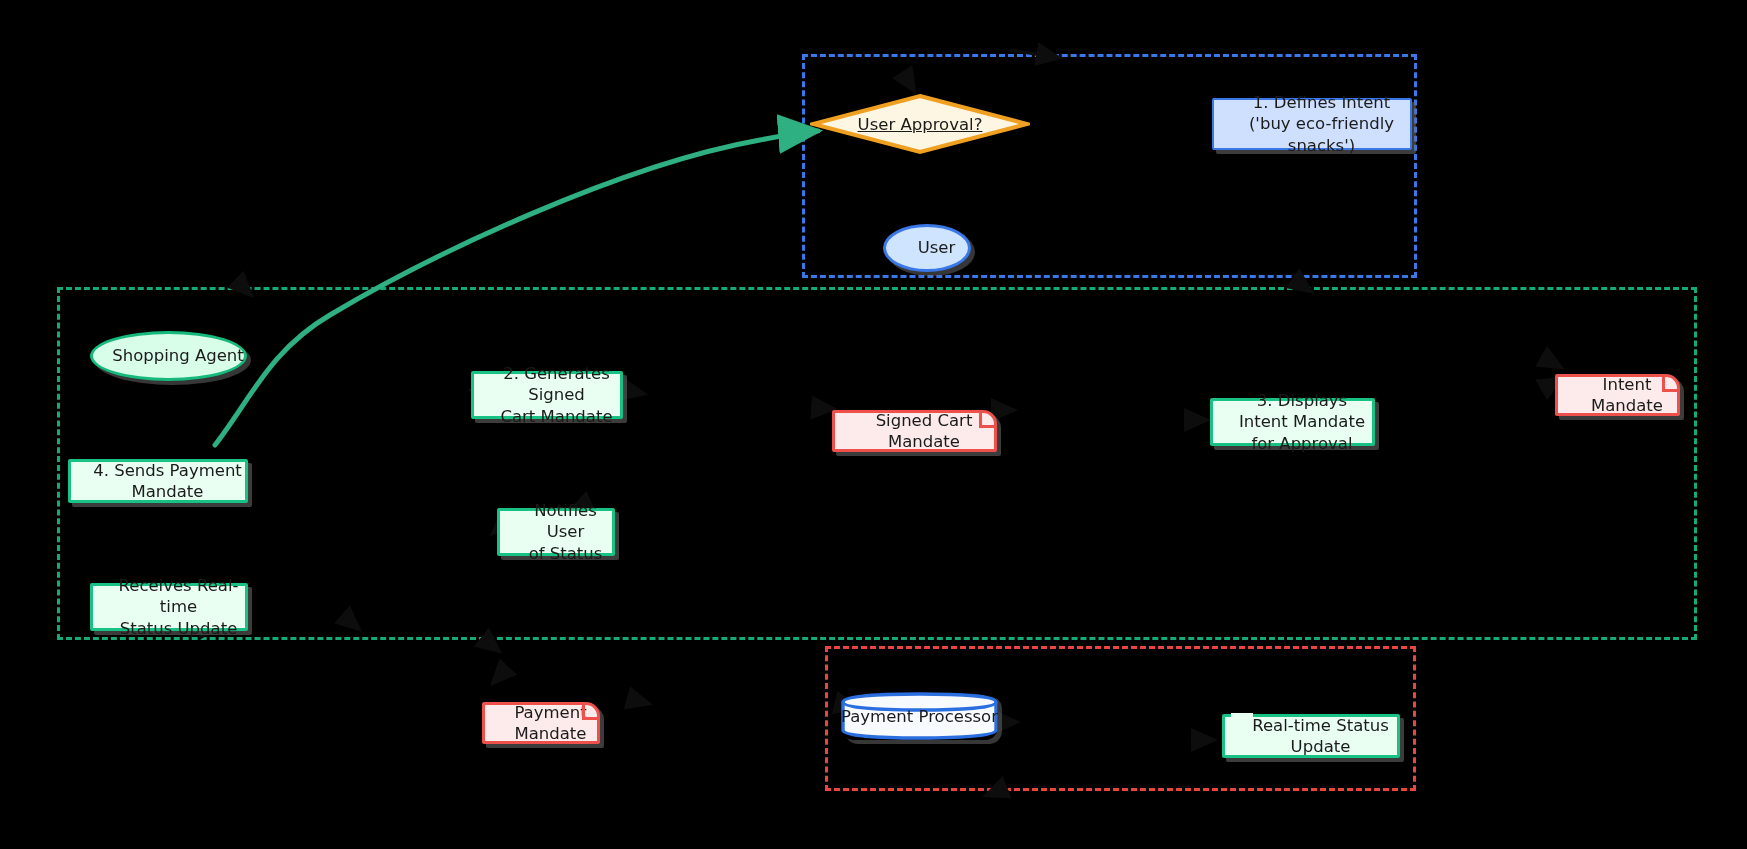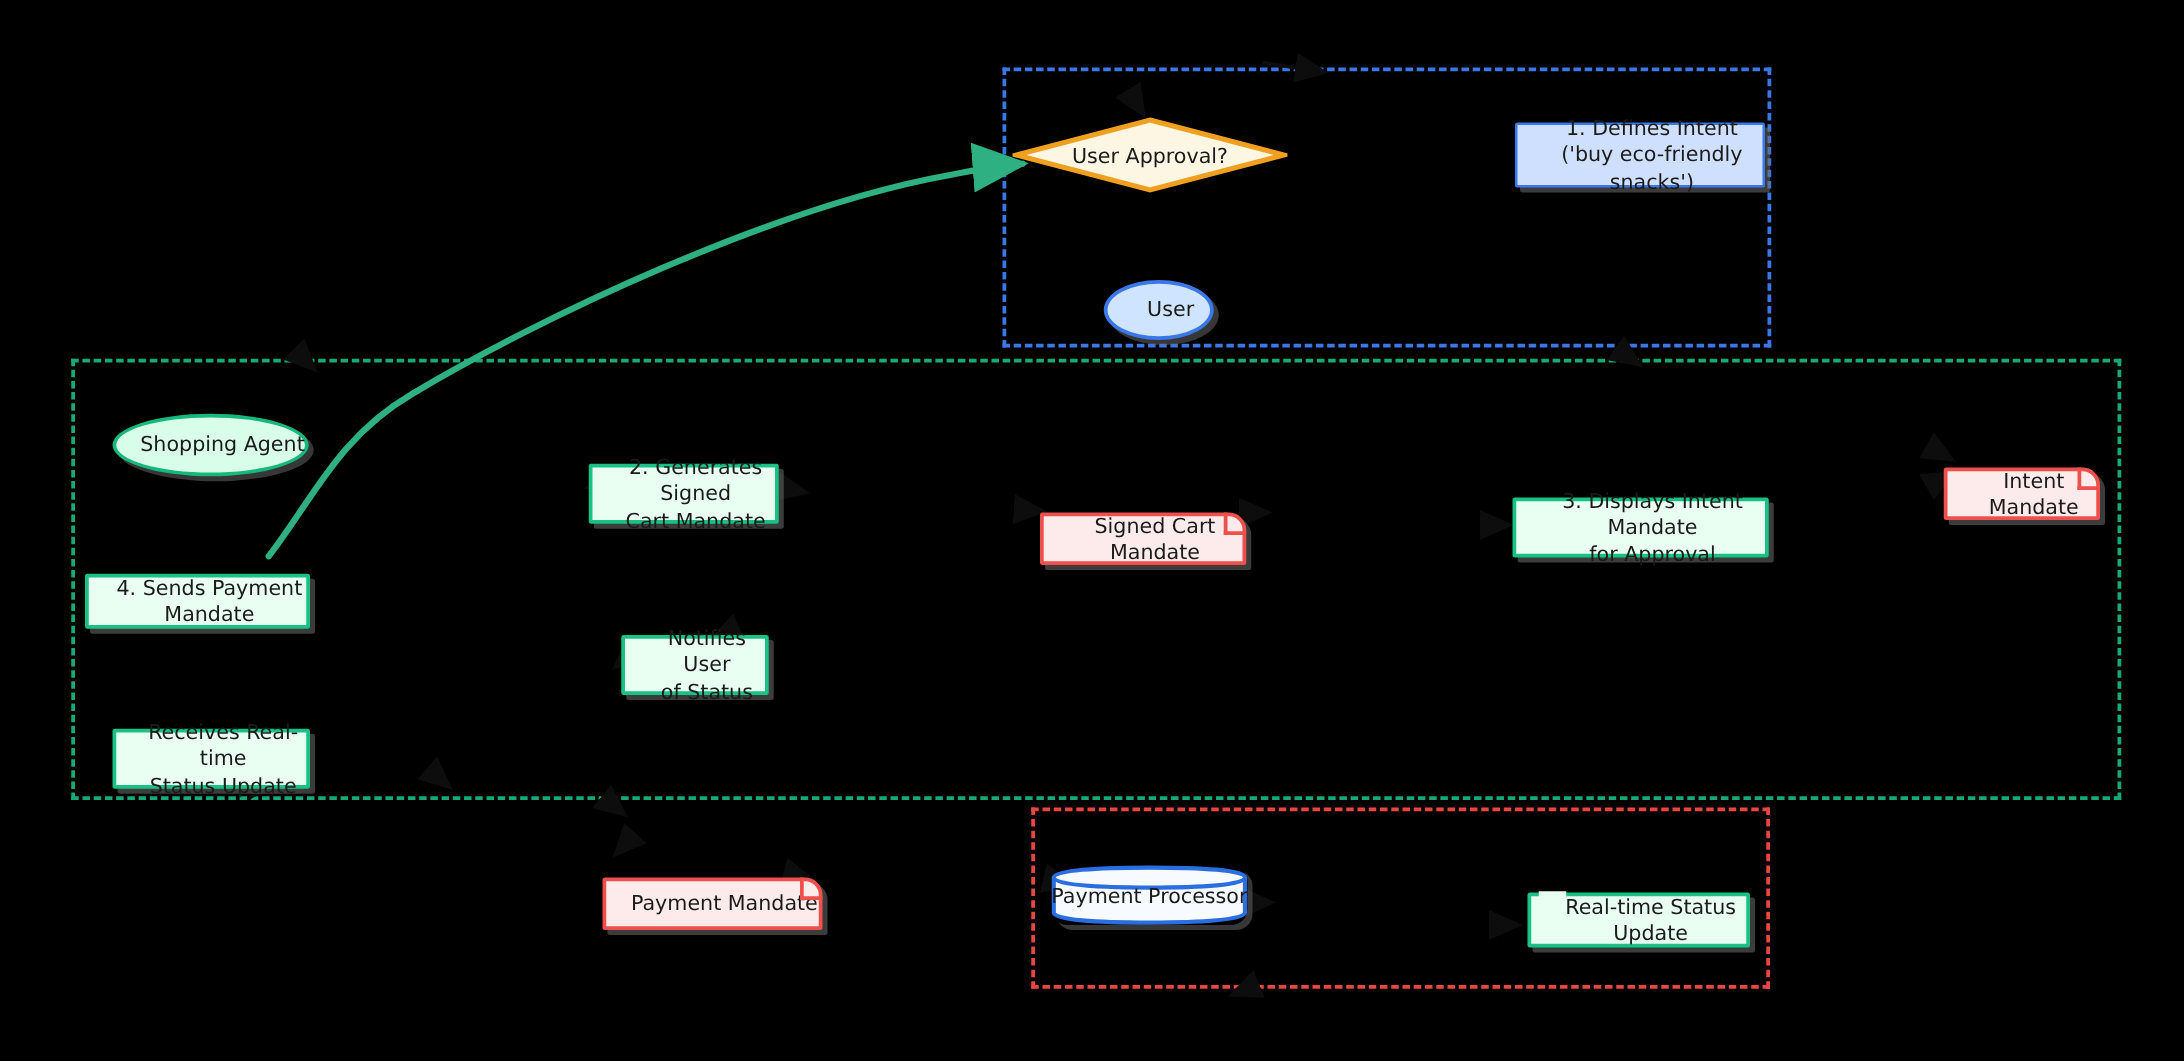--- a/index.html
+++ b/index.html
@@ -95,20 +95,21 @@
   .decision-label {
     position: absolute;
     left: 0; top: 0;
     width: 100%; height: 100%;
     display: flex;
     align-items: center;
     justify-content: center;
     font-size: 16.5px;
     color: #1b1b1b;
     pointer-events: none;
+    text-decoration: underline;
   }
   
   .ellipse-green {
     background: #d8fde9;
     border: 3px solid #16b97c;
     border-radius: 50%;
     font-size: 16.5px;
     box-shadow: 4px 4px 0 rgba(110,110,110,0.5);
   }
   .ellipse-blue {
@@ -217,21 +218,21 @@
   <div class="node proc-green" style="left:471px; top:371px; width:152px; height:48px;">
     <span>2. Generates Signed
 Cart Mandate</span>
   </div>
 
   <div class="node note-red" style="left:832px; top:384px; width:165px; height:42px;justify-content:center;">
     <span class="fold"></span>
     <span>Signed Cart Mandate</span>
   </div>
 
-  <div class="node proc-green" style="left:1210px; top:398px; width:205px; height:48px;">
+  <div class="node proc-green" style="left:1210px; top:398px; width:165px; height:48px;">
     <span>3. Displays Intent Mandate
 for Approval</span>
   </div>
 
   <div class="node note-red" style="left:1555px; top:348px; width:125px; height:42px;">
     <span class="fold"></span>
     <span>Intent Mandate</span>
   </div>
 
   <div class="node proc-green" style="left:68px; top:459px; width:180px; height:44px;">
@@ -241,21 +242,21 @@
   <div class="node proc-green" style="left:497px; top:508px; width:118px; height:48px;">
     <span>Notifies User
 of Status</span>
   </div>
 
   <div class="node proc-green" style="left:90px; top:583px; width:158px; height:48px;">
     <span>Receives Real-time
 Status Update</span>
   </div>
 
-  <div class="node note-red" style="left:482px; top:676px; width:176px; height:42px;">
+  <div class="node note-red" style="left:482px; top:676px; width:118px; height:42px;">
     <span class="fold"></span>
     <span>Payment Mandate</span>
   </div>
 
   <div class="cyl-wrap" style="left:841px; top:692px; width:157px; height:48px;">
     <svg width="157" height="48" viewBox="0 0 157 48">
       <path d="M2,10 C2,4 37,2 78.5,2 C120,2 155,4 155,10 L155,38 C155,44 120,46 78.5,46 C37,46 2,44 2,38 Z" fill="#f7fbff" stroke="#2a6ee0" stroke-width="3.4"></path>
       <path d="M2,10 C2,16 37,18 78.5,18 C120,18 155,16 155,10" fill="none" stroke="#2a6ee0" stroke-width="3.4"></path>
     </svg>
     <div class="cyl-label">Payment Processor</div>

